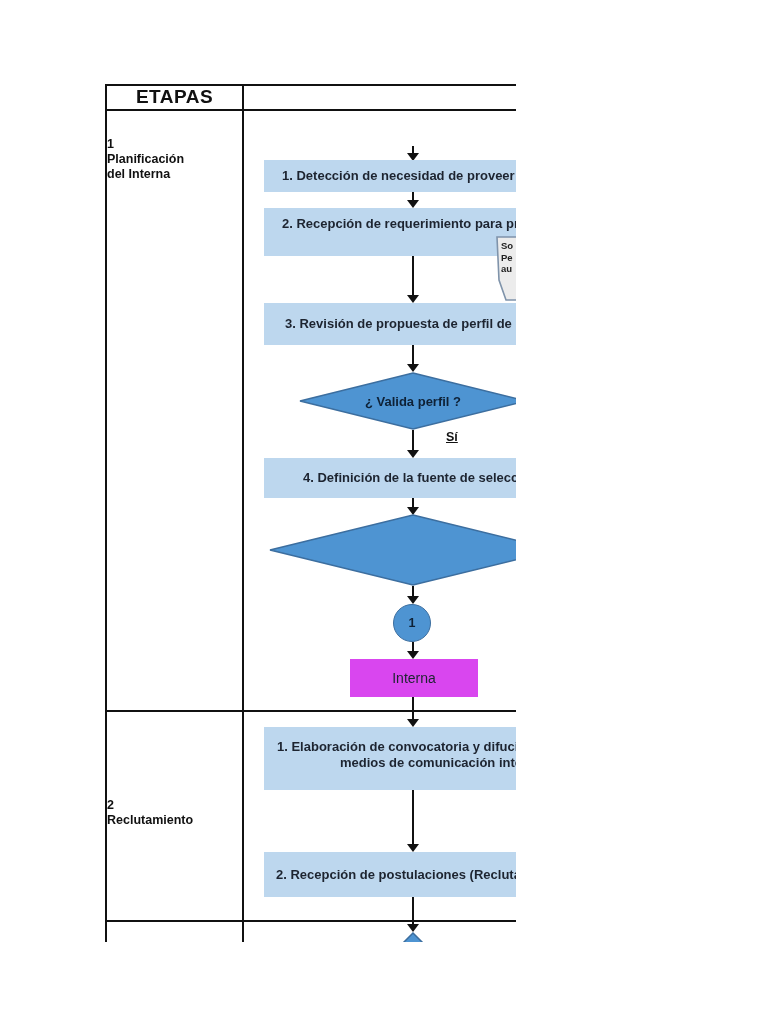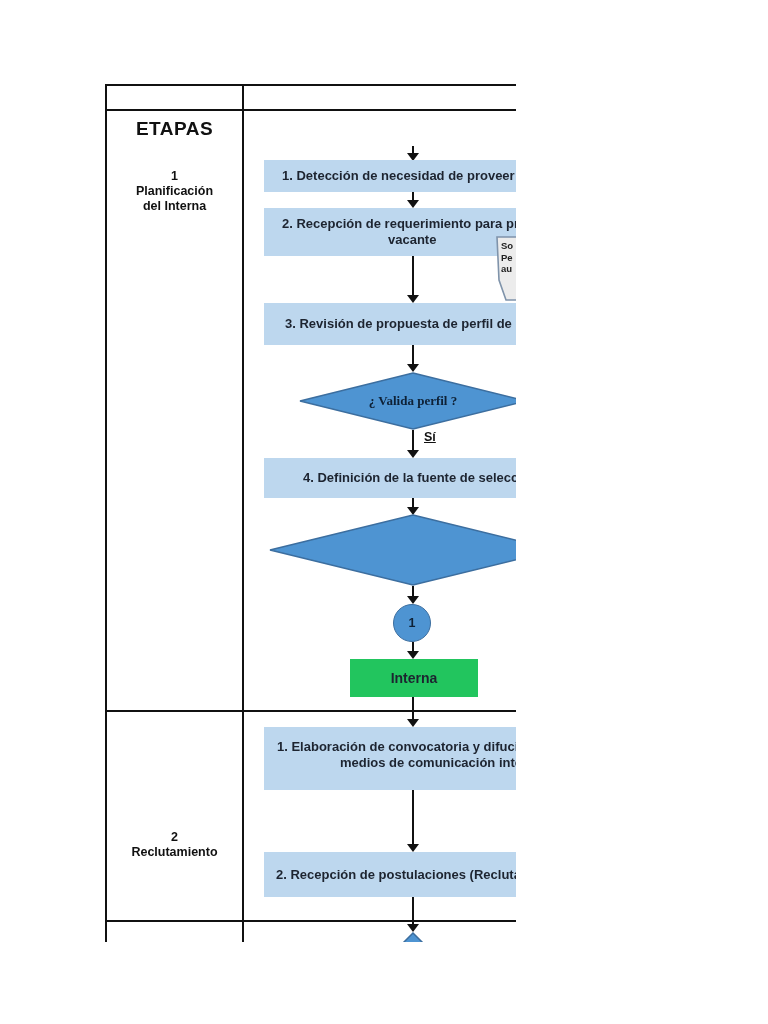--- a/index.html
+++ b/index.html
@@ -1,34 +1,34 @@
 <!DOCTYPE html>
 <html><head>
 <meta charset="utf-8">
 <style>
   html,body{margin:0;padding:0;background:#ffffff;}
   body{width:768px;height:1024px;position:relative;font-family:"Liberation Sans",sans-serif;overflow:hidden;}
   .clip{position:absolute;left:0;top:0;width:516px;height:942px;overflow:hidden;}
   .abs{position:absolute;}
   .tline{position:absolute;background:#111111;}
-  .cell-label{position:absolute;text-align:center;color:#111;font-weight:700;margin-top:32px;}
+  .cell-label{position:absolute;text-align:left;color:#111;font-weight:700;}
   .hdr{display:flex;align-items:center;justify-content:center;font-size:19px;letter-spacing:.5px;}
   .stage{font-size:12.5px;line-height:15px;}
   .start{position:absolute;background:#92D050;border:2px solid #5d94ad;border-radius:18px;
          display:flex;align-items:center;justify-content:center;font-size:23px;color:#111;}
   .pbox{position:absolute;background:#BDD7EE;color:#1d2430;font-weight:700;font-size:13px;white-space:nowrap;overflow:hidden;}
   .pline{white-space:nowrap;}
   .dtext{position:absolute;display:flex;align-items:center;justify-content:center;
-         color:#0e2136;font-weight:700;font-size:13px;white-space:nowrap;font-family:Liberation Serif, serif;}
+         color:#0e2136;font-weight:700;font-size:13px;white-space:nowrap;}
   .ar{position:absolute;width:2px;background:#111;}
   .ah{position:absolute;width:0;height:0;border-left:6px solid transparent;border-right:6px solid transparent;border-top:8px solid #111;}
   .circ{position:absolute;width:38px;height:38px;border-radius:50%;background:#4E94D2;border:1.5px solid #3C6E9F;
         display:flex;align-items:center;justify-content:center;color:#0e2136;font-weight:700;font-size:12.5px;box-sizing:border-box;}
-  .branch{position:absolute;background:#22c55e;display:flex;align-items:center;justify-content:center;
-          color:#1d2430;font-weight:700;font-size:14px;}
+  .branch{position:absolute;background:#d946ef;display:flex;align-items:center;justify-content:center;
+          color:#1d2430;font-weight:400;font-size:14px;}
   .silbl{position:absolute;color:#111;font-weight:700;font-size:12.5px;}
   .notetxt{position:absolute;color:#222;font-weight:600;font-size:9.5px;line-height:11.5px;}
   svg{display:block;}
 </style>
 </head>
 <body>
 
 <div class="clip">
 
   <div class="tline" style="left:105px;top:84px;width:411px;height:2px;"></div>
@@ -55,21 +55,20 @@
   <div class="ar" style="left:412px;top:146px;height:7px;"></div>
   <div class="ah" style="left:407px;top:153px;"></div>
 
   <div class="pbox" style="left:264px;top:160px;width:330px;height:32px;line-height:32px;padding-left:18px;box-sizing:border-box;">1. Detección de necesidad de proveer va</div>
 
   <div class="ar" style="left:412px;top:192px;height:8px;"></div>
   <div class="ah" style="left:407px;top:200px;"></div>
 
   <div class="pbox" style="left:264px;top:208px;width:330px;height:48px;padding-top:8px;box-sizing:border-box;">
     <div class="pline" style="padding-left:18px;line-height:16px;">2. Recepción de requerimiento para  pro</div>
-    <div class="pline" style="padding-left:124px;line-height:16px;">vacante</div>
   </div>
 
   <div class="ar" style="left:412px;top:256px;height:39px;"></div>
   <div class="ah" style="left:407px;top:295px;"></div>
 
   <svg class="abs" style="left:495px;top:236px;" width="62" height="66">
     <path d="M2,1 L60,1 L60,64 L11,64 L4,44 Z" fill="#ECECEC" stroke="#7F93AA" stroke-width="1.6"></path>
   </svg>
   <div class="notetxt" style="left:501px;top:240px;width:40px;">
     <div>So</div>
@@ -82,21 +81,21 @@
   <div class="ar" style="left:412px;top:345px;height:19px;"></div>
   <div class="ah" style="left:407px;top:364px;"></div>
 
   <svg class="abs" style="left:298px;top:372px;" width="230" height="58">
     <polygon points="115,1 228,29 115,57 2,29" fill="#4E94D2" stroke="#3C6E9F" stroke-width="1.5"></polygon>
   </svg>
   <div class="dtext" style="left:298px;top:372px;width:230px;height:58px;">¿ Valida perfil ?</div>
 
   <div class="ar" style="left:412px;top:430px;height:20px;"></div>
   <div class="ah" style="left:407px;top:450px;"></div>
-  <div class="silbl" style="left:424px;top:430px;text-decoration:underline;">Sí</div>
+  <div class="silbl" style="left:446px;top:430px;text-decoration:underline;">Sí</div>
 
   <div class="pbox" style="left:264px;top:458px;width:330px;height:40px;line-height:40px;padding-left:39px;box-sizing:border-box;">4. Definición de la fuente de selección</div>
 
   <div class="ar" style="left:412px;top:498px;height:9px;"></div>
   <div class="ah" style="left:407px;top:507px;"></div>
 
   <svg class="abs" style="left:268px;top:514px;" width="290" height="72">
     <polygon points="145,1 288,36 145,71 2,36" fill="#4E94D2" stroke="#3C6E9F" stroke-width="1.5"></polygon>
   </svg>
 

